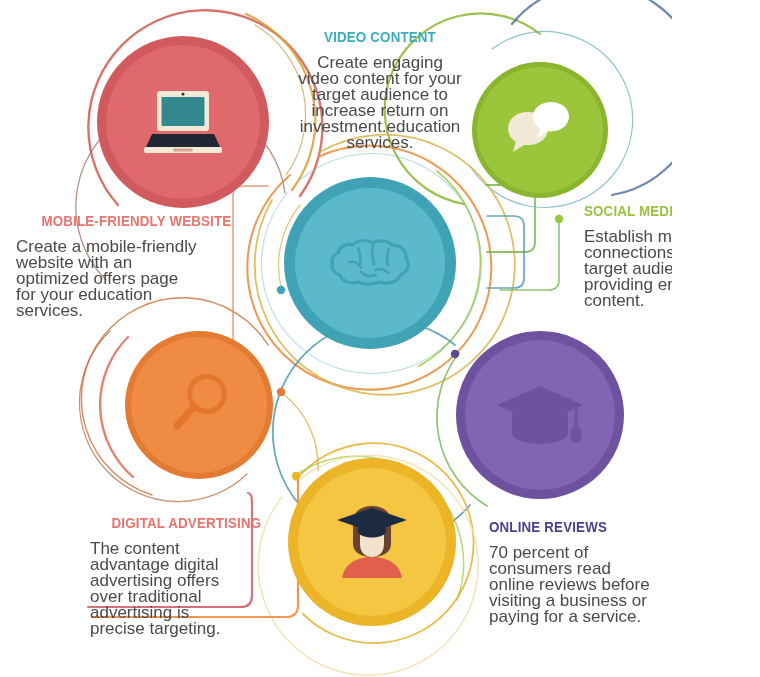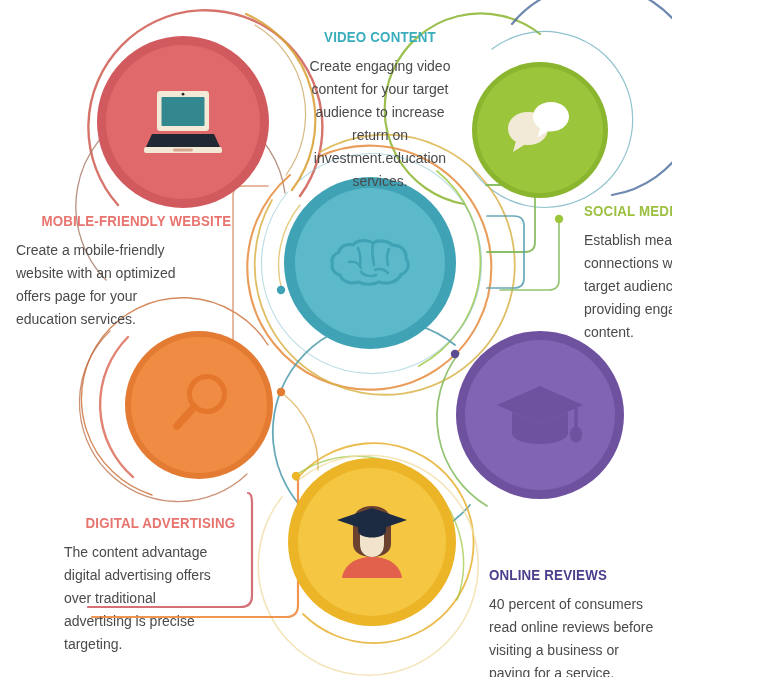--- a/index.html
+++ b/index.html
@@ -49,22 +49,22 @@
     font-weight: bold;
     font-size: 15.5px;
     letter-spacing: 0.2px;
     margin: 0 0 9px 0;
     text-transform: uppercase;
     transform: scaleX(0.86);
     white-space: nowrap;
   }
   .txtblock .body {
     font-family: "Liberation Sans", sans-serif;
-    font-size: 14px;
-    line-height: 23px;
+    font-size: 17px;
+    line-height: 16px;
     color: #4a4a4a;
     margin: 0;
   }
   .align-right { }
   .align-right .heading { transform-origin: right center; }
   .align-left { text-align: left; }
   .align-left .heading { transform-origin: left center; }
   .align-center { text-align: center; }
   .align-center .heading { transform-origin: center center; }
 </style>
@@ -197,23 +197,23 @@
   <div class="txtblock align-right" style="left:16px; top:212px; width:182px;">
     <h3 class="heading" style="color:#e8746f;">MOBILE-FRIENDLY WEBSITE</h3>
     <p class="body">Create a mobile-friendly website with an optimized offers page for your education services.</p>
   </div>
 
   <div class="txtblock align-left" style="left:584px; top:202px; width:168px;">
     <h3 class="heading" style="color:#9cc03f;">SOCIAL MEDIA PLATFORMS</h3>
     <p class="body">Establish meaningful connections with read target audience by providing engaging content.</p>
   </div>
 
-  <div class="txtblock align-right" style="left:64px; top:514px; width:154px;">
+  <div class="txtblock align-right" style="left:90px; top:514px; width:154px;">
     <h3 class="heading" style="color:#e8746f;">DIGITAL ADVERTISING</h3>
     <p class="body">The content advantage digital advertising offers over traditional advertising is precise targeting.</p>
   </div>
 
-  <div class="txtblock align-left" style="left:489px; top:518px; width:170px;margin-top:48px;">
+  <div class="txtblock align-left" style="left:489px; top:518px; width:170px;">
     <h3 class="heading" style="color:#4b3f8c;">ONLINE REVIEWS</h3>
-    <p class="body">40 percent of consumers read online reviews before visiting a business or paying for a service.</p>
+    <p class="body">70 percent of consumers read online reviews before visiting a business or paying for a service.</p>
   </div>
 
 </div>
 
 </body></html>

